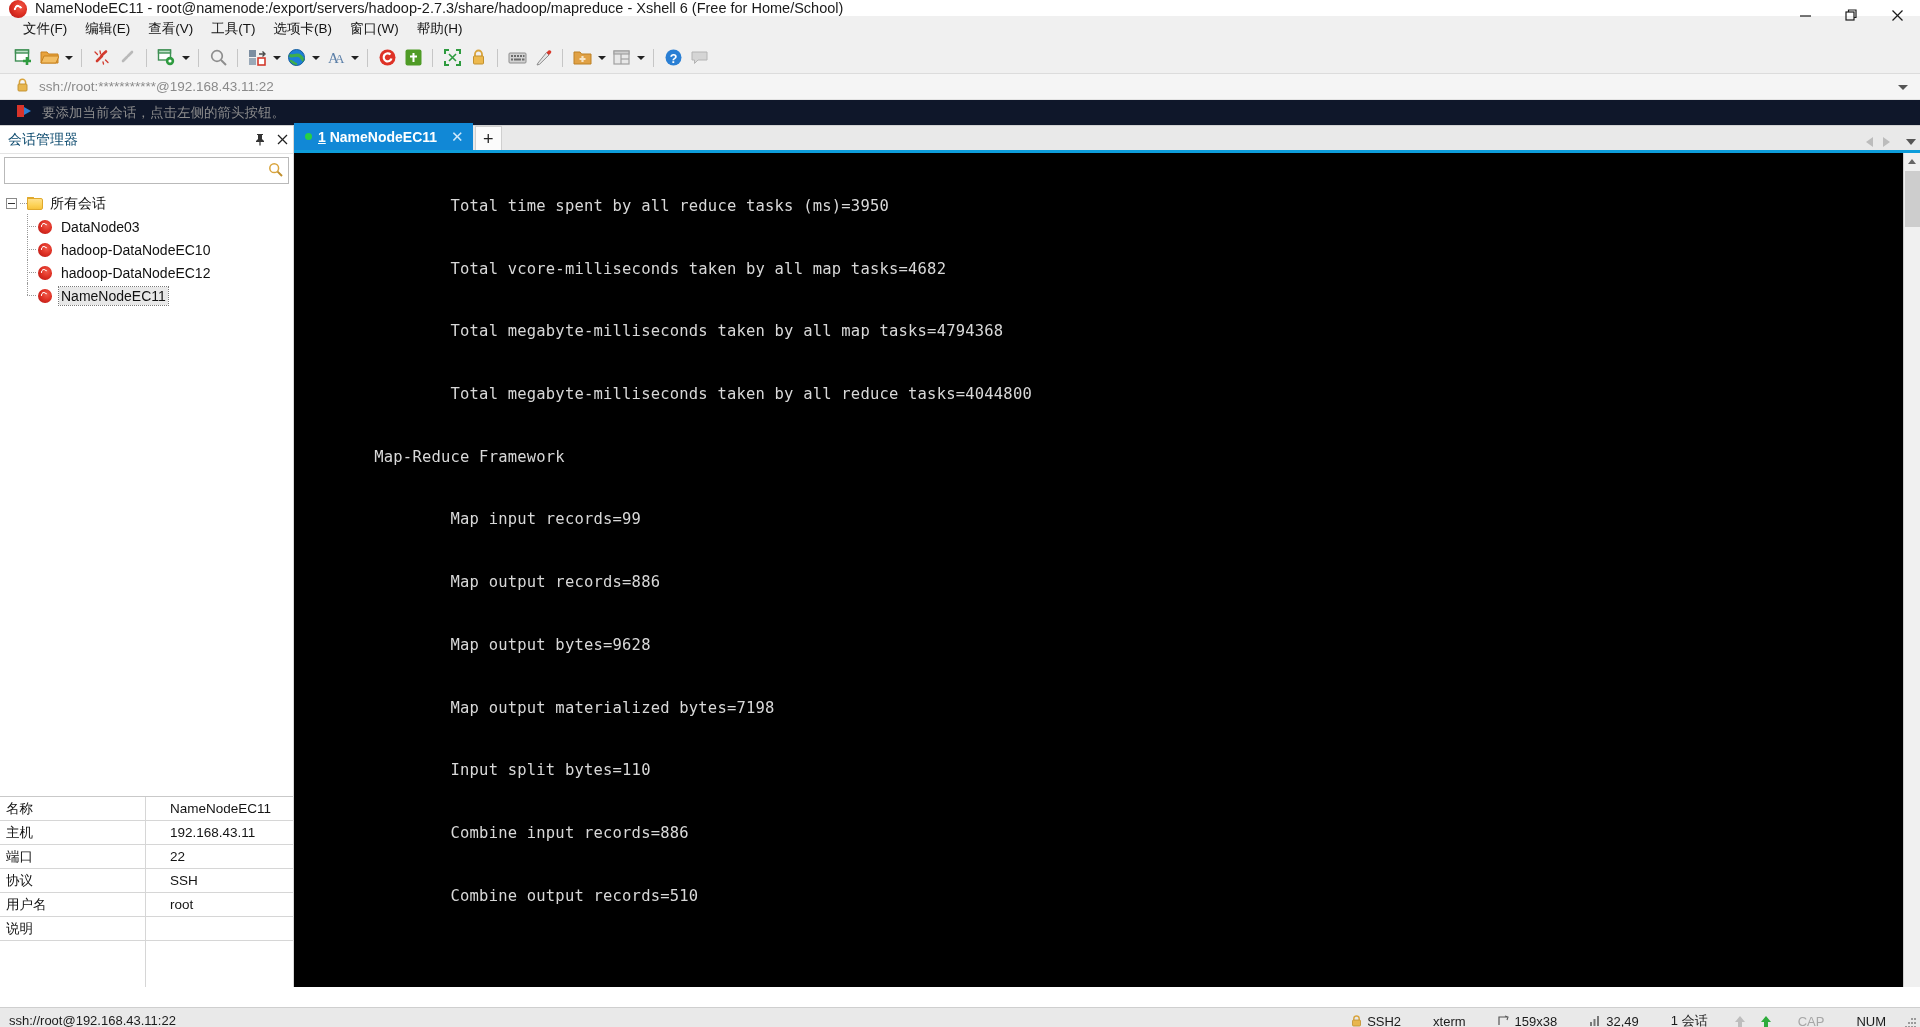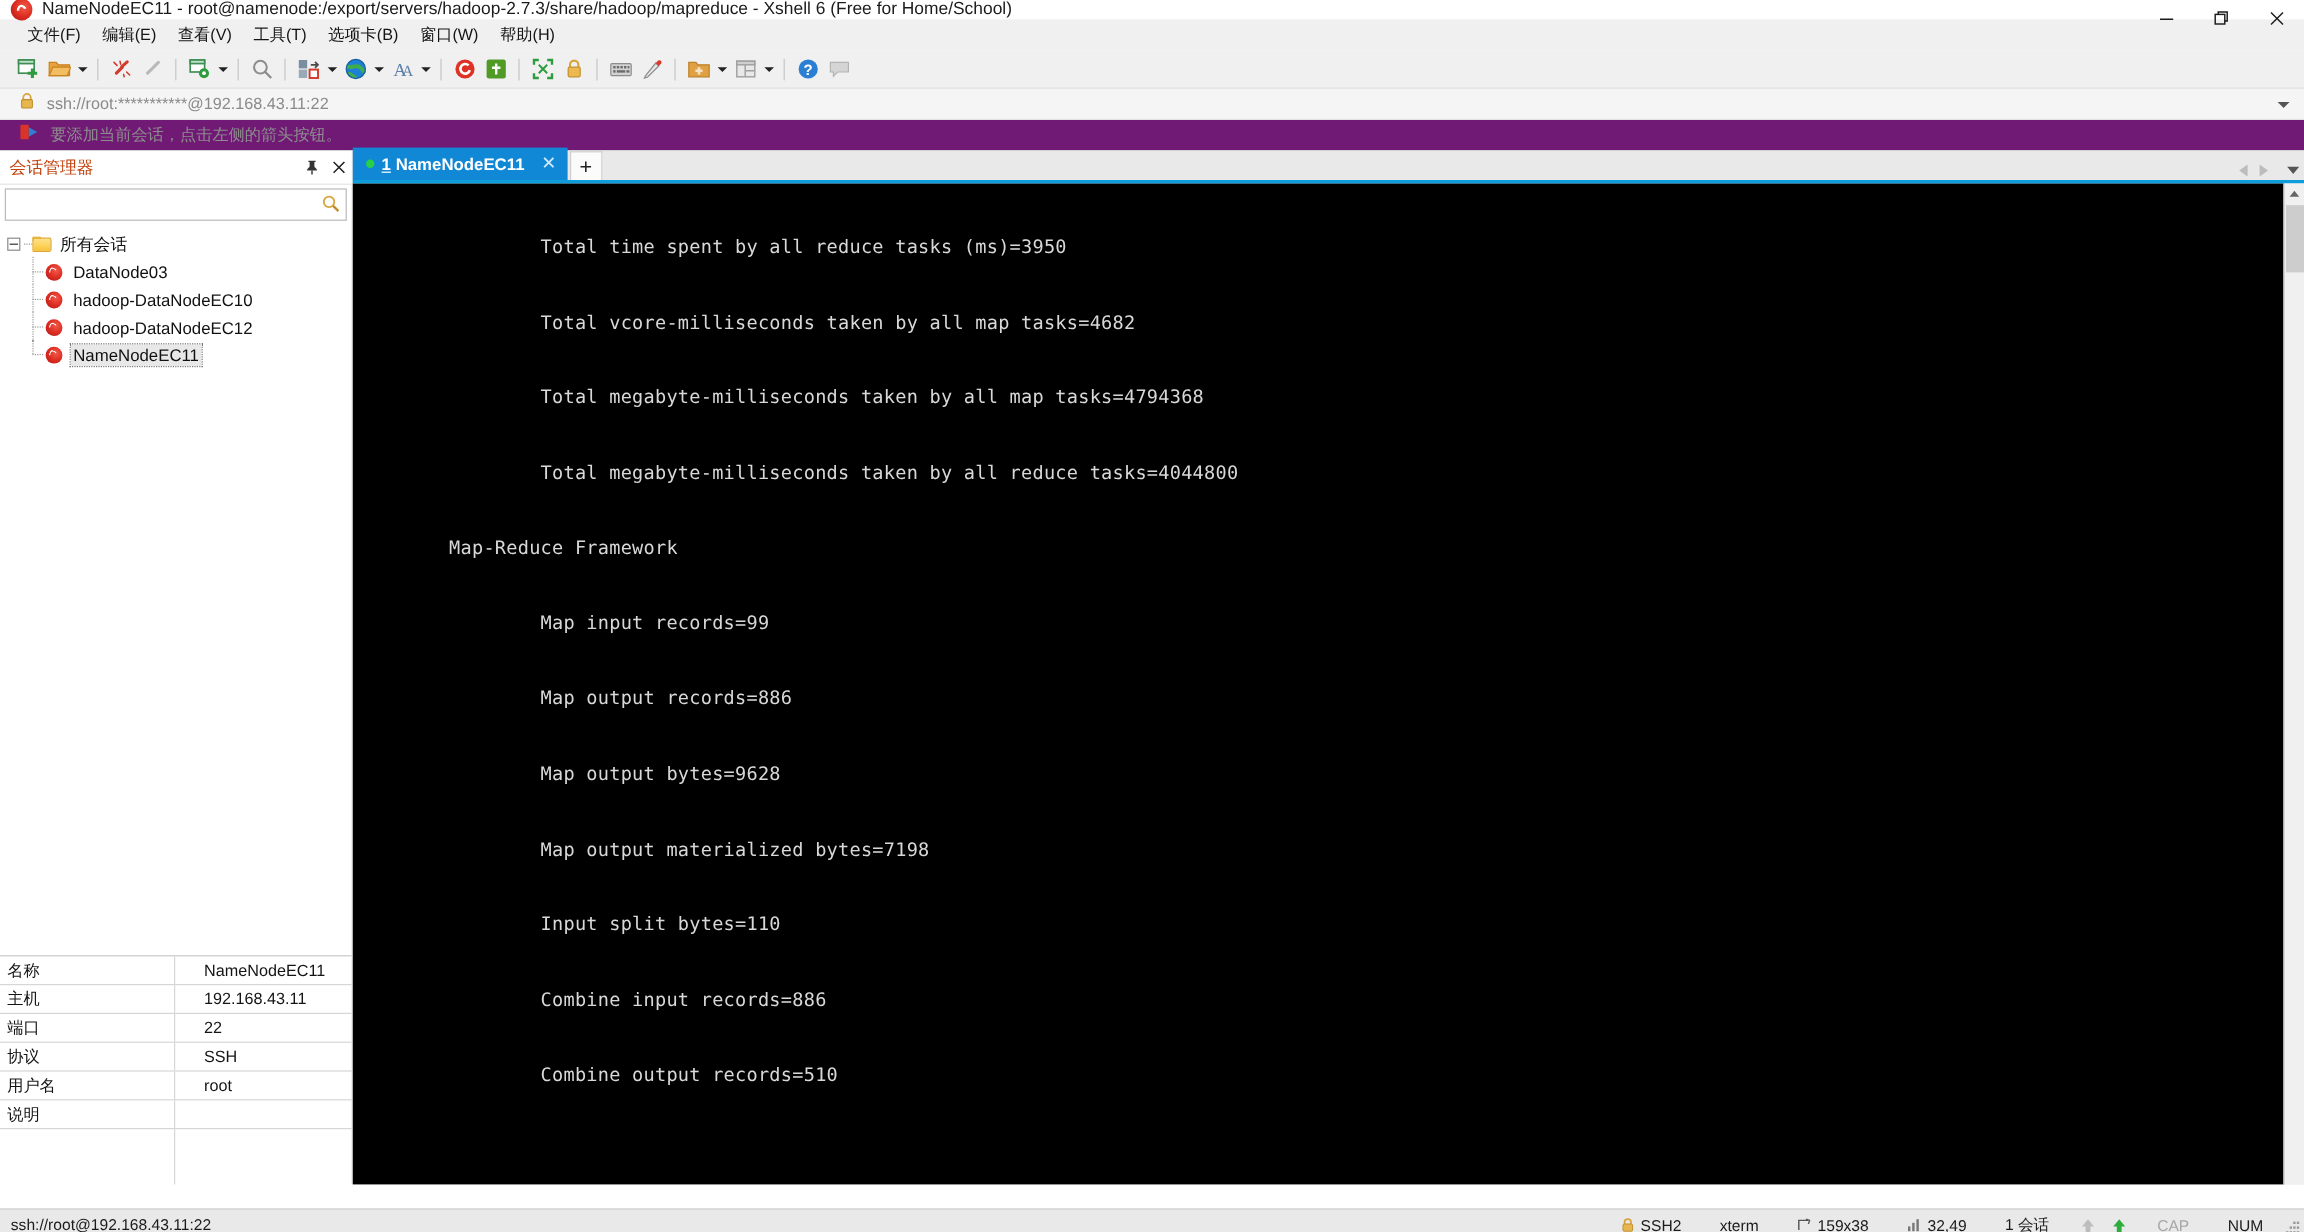--- a/index.html
+++ b/index.html
@@ -8,21 +8,20 @@
     font-family: "Liberation Sans", sans-serif;
     background: #ffffff;
     overflow: hidden;
   }
 
   
   #titlebar {
     height: 16px;
     background: #ffffff;
     display: flex;
-    align-items: center;
     position: relative;
   }
   #app-icon {
     width: 18px; height: 18px;
     margin-left: 9px; margin-right: 8px;
     position: relative; flex: none;
   }
   #app-icon .sh {
     position: absolute; inset: 0;
     border-radius: 50% 50% 48% 50%;
@@ -99,21 +98,21 @@
     position:absolute; right:12px; top:0; height:26px;
     display:flex; align-items:center;
   }
   #addr-caret i {
     width:0;height:0;border-left:5px solid transparent;border-right:5px solid transparent;border-top:5px solid #555;
   }
 
   
   #hintbar {
     height: 26px;
-    background: #701a75;
+    background: #0f172a;
     display:flex; align-items:center;
     border-bottom: 1px solid #d2d2d2;
   }
   #hint-icon { margin-left:16px; margin-right:10px; flex:none; }
   #hint-text { font-size:13.5px; color:#8d8d8d; white-space:nowrap; }
 
   
   #body {
     display:flex;
     height: calc(1027px - 30px - 26px - 32px - 26px - 26px - 26px);
@@ -125,21 +124,21 @@
     width: 294px; flex:none;
     background:#ffffff;
     display:flex; flex-direction:column;
     border-right: 1px solid #d8d8d8;
   }
   #lp-head {
     height:28px; display:flex; align-items:center;
     background:#ffffff; padding-left:8px;
     border-bottom:1px solid #e4e4e4;
   }
-  #lp-title { font-size:14px; color:#c2410c; flex:1; }
+  #lp-title { font-size:14px; color:#0c4a6e; flex:1; }
   .lp-hbtn { width:22px;height:22px;display:flex;align-items:center;justify-content:center;color:#222; }
   #lp-search {
     height:27px; margin:3px 4px 0 4px;
     border:1px solid #b9b9b9; background:#fff;
     display:flex; align-items:center; position:relative;
   }
   #lp-search input {
     flex:1; border:none; outline:none; font-size:13px;
     padding:0 22px 0 5px; height:100%;
     font-family:"Liberation Sans", sans-serif; color:#222; background:transparent;

